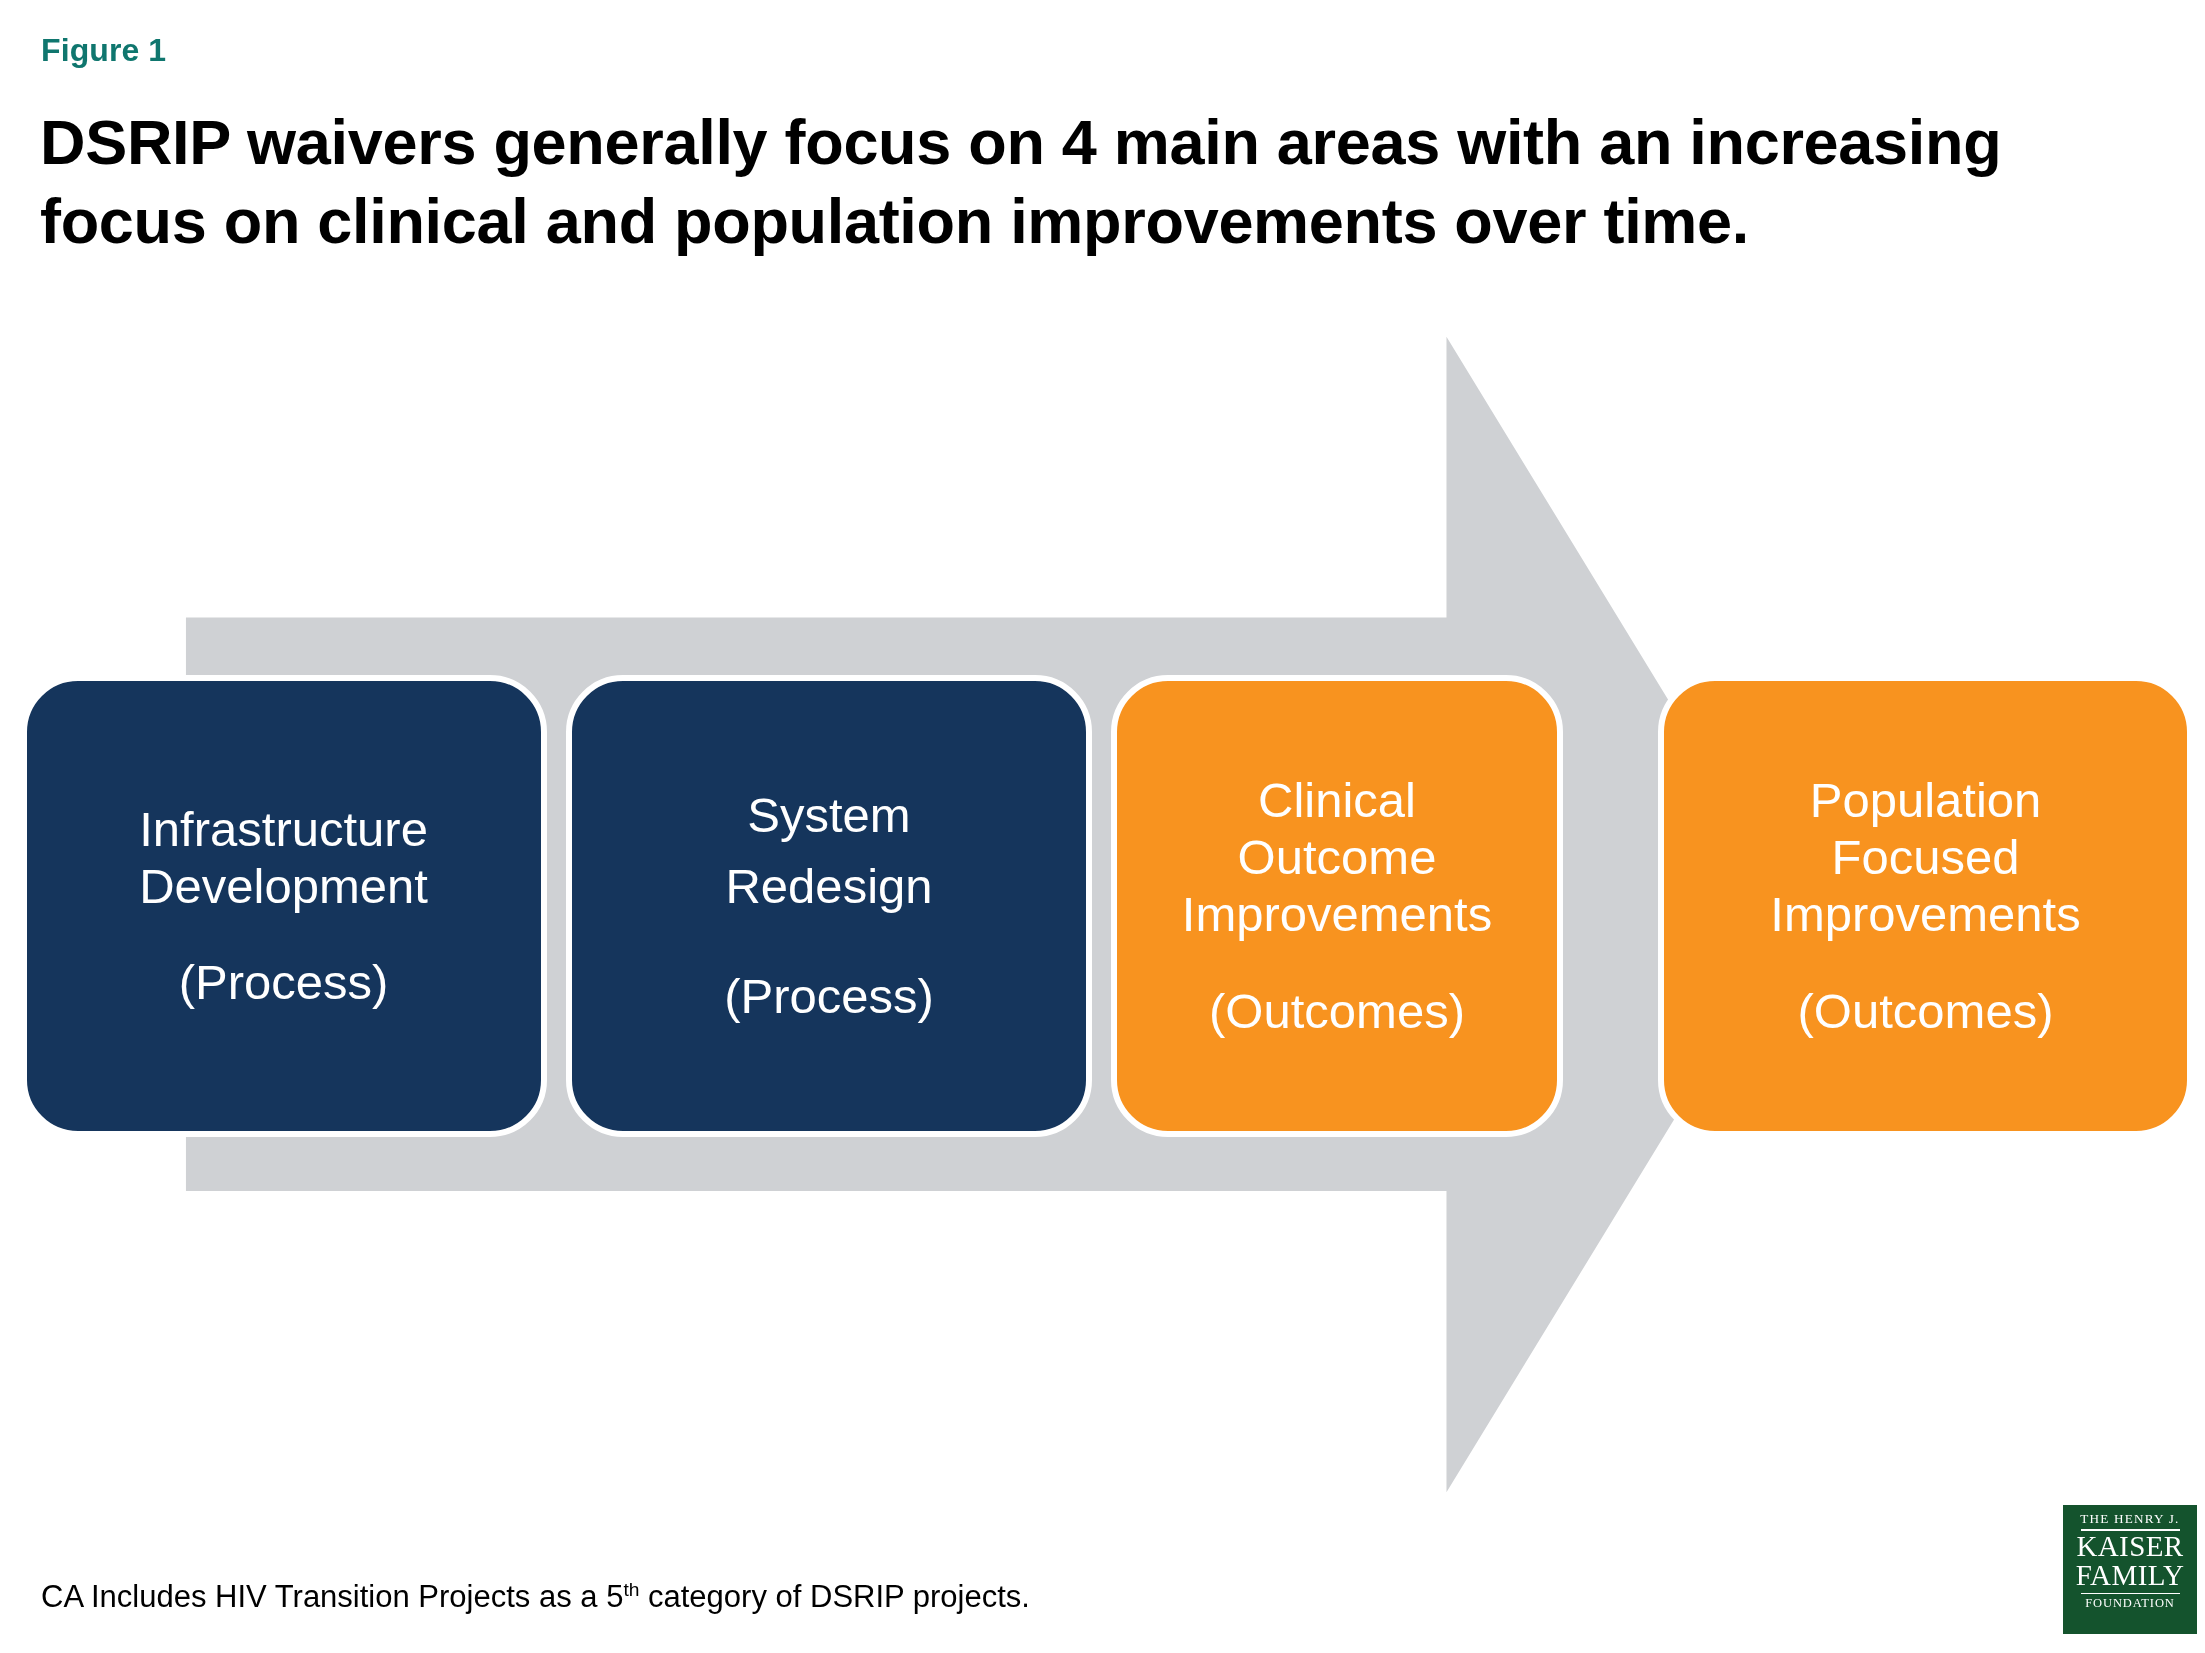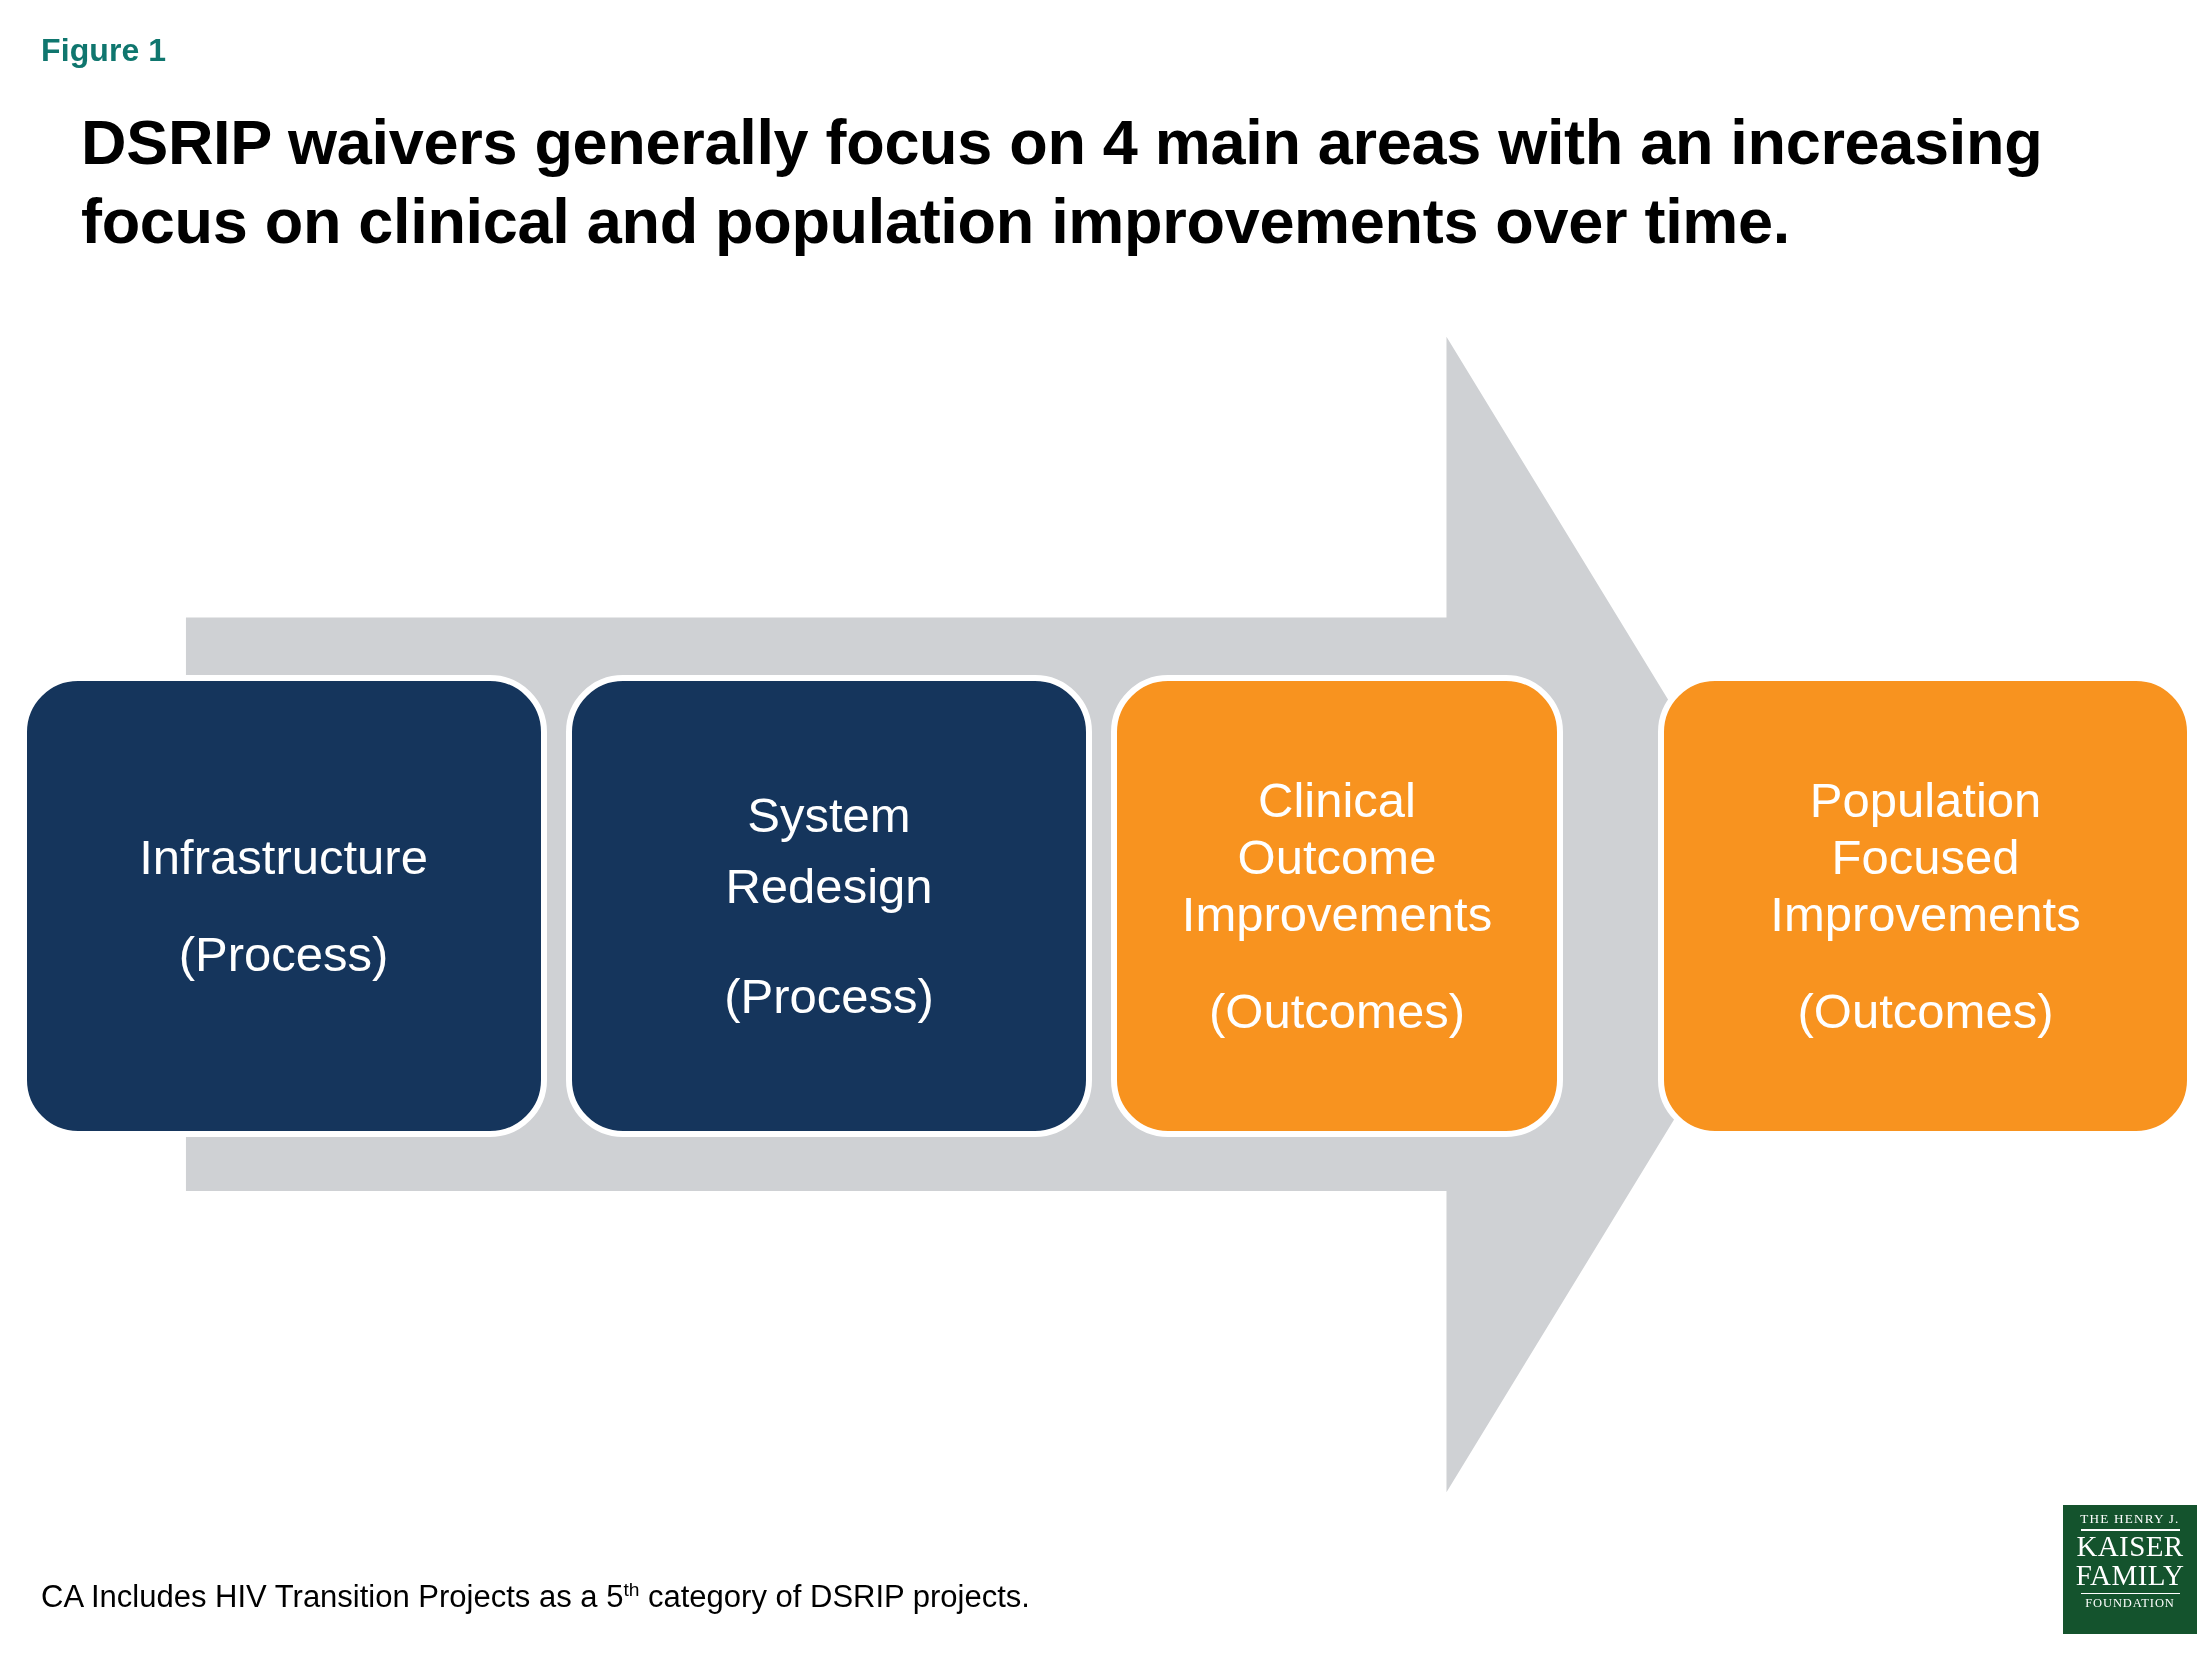--- a/index.html
+++ b/index.html
@@ -16,21 +16,21 @@
   .figure-label{
     position:absolute;left:41px;top:34px;
     font-size:32px;font-weight:bold;color:#0f766e;
     letter-spacing:0.1px;line-height:1;
   }
   .title{
     position:absolute;left:40px;top:103px;width:2102px;
     font-size:63px;font-weight:bold;color:#000;
     line-height:1.26;letter-spacing:-0.3px;
   }
-  .title .ln{display:block;margin-left:41px;}
+  .title .ln{display:block;}
 
   
   .arrow-layer{position:absolute;left:0;top:0;width:2205px;height:1654px;}
 
   
   .boxes{position:absolute;left:0;top:675px;width:2205px;height:462px;}
   .box{
     position:absolute;top:0;height:462px;
     border-radius:57px;
     box-sizing:border-box;
@@ -89,20 +89,21 @@
   </div>
 
   <svg class="arrow-layer" viewBox="0 0 3000 2250" width="2205" height="1654" preserveAspectRatio="none">
     <polygon fill="#CFD1D4" points="253,840 1968,840 1968,458 2448,1244 1968,2030 1968,1620 253,1620"></polygon>
   </svg>
 
   <div class="boxes">
 
     <div class="box box-1">
       <span class="t1">Infrastructure</span>
+      <span class="t1">Development</span>
       <span class="t2">(Process)</span>
     </div>
 
     <div class="box box-2">
       <span class="t1">System</span>
       <span class="t1">Redesign</span>
       <span class="t2">(Process)</span>
     </div>
 
     <div class="box box-3">

